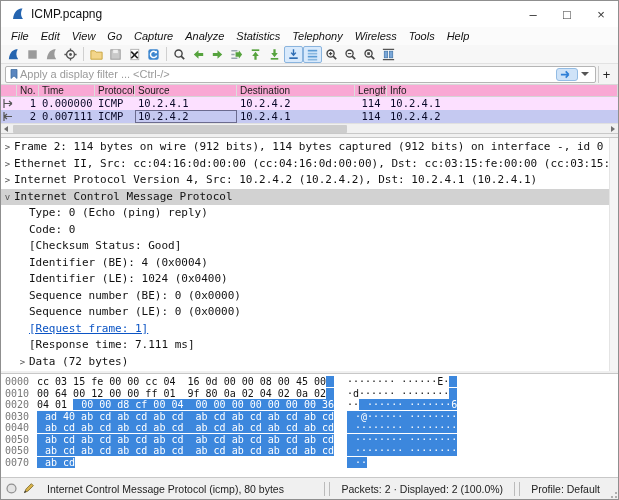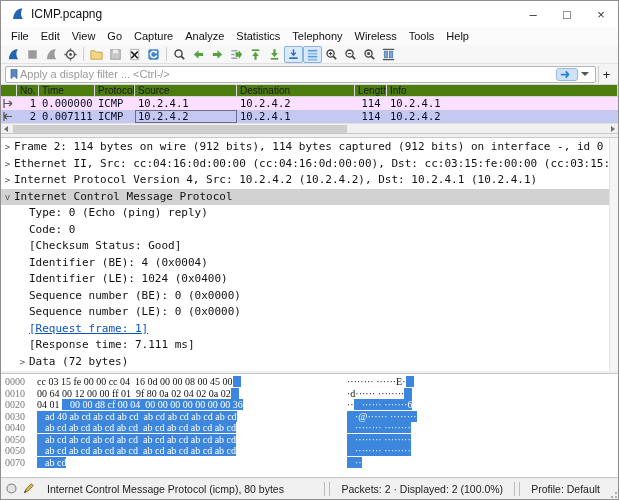--- a/index.html
+++ b/index.html
@@ -6,41 +6,41 @@
   html,body { width:619px; height:500px; background:#e8e8e8; font-family:"Liberation Sans",sans-serif; }
   .window { width:619px; height:500px; border:1px solid #8f8f8f; background:#ffffff; display:flex; flex-direction:column; overflow:hidden; }
 
   
   .titlebar { height:26px; background:#ffffff; display:flex; align-items:center; flex:0 0 auto; }
   .app-icon { width:18px; height:16px; margin:0 4px 0 8px; }
   .title-text { font-size:12px; color:#111; flex:1; }
   .winbtn { width:34px; height:26px; display:flex; align-items:center; justify-content:center; font-size:13px; color:#333; }
 
   
-  .menubar { height:18px; display:flex; align-items:center; padding-left:4px; background:#fbfbfb; flex:0 0 auto; }
+  .menubar { height:18px; display:flex; align-items:center; padding-left:4px; background:#fbfbfb; flex:0 0 auto;font-style:italic; }
   .menu-item { font-size:11px; color:#111; padding:2px 6px; }
 
   
   .toolbar { height:19px; display:flex; align-items:center; padding-left:3px; background:#f7f7f7; border-bottom:1px solid #e2e2e2; flex:0 0 auto; }
   .tbtn { width:19px; height:17px; display:flex; align-items:center; justify-content:center; border:1px solid transparent; }
   .tbtn.pressed { background:#d9eafc; border:1px solid #8ab4de; border-radius:2px; }
   .tsep { width:1px; height:14px; background:#d0d0d0; margin:0 3px; }
 
   
   .filterbar { height:21px; background:#f4f4f4; display:flex; align-items:center; padding:2px 4px; border-bottom:1px solid #d8d8d8; flex:0 0 auto; }
   .filter-box { flex:1; height:17px; background:#fff; border:1px solid #b5b5b5; border-radius:2px; display:flex; align-items:center; padding:0 2px; }
   .filter-input { flex:1; border:none; outline:none; font-size:11px; color:#333; font-family:"Liberation Sans",sans-serif; background:transparent; }
   .filter-input::placeholder { color:#9a9a9a; }
   .apply-btn { width:22px; height:13px; background:#cfe3f8; border:1px solid #93bce4; border-radius:3px; display:flex; align-items:center; justify-content:center; margin-right:3px; }
   .caret-down { width:0; height:0; border-left:4px solid transparent; border-right:4px solid transparent; border-top:4px solid #555; margin-right:4px; }
   .plus-btn { width:16px; height:17px; border-left:1px solid #cccccc; display:flex; align-items:center; justify-content:center; font-size:13px; color:#222; margin-left:2px; }
 
   
   .packet-list { flex:0 0 auto; border-bottom:1px solid #c8c8c8; }
-  .pl-header { height:12px; display:flex; background:#4d7c0f; border-bottom:1px solid #d4d4d4; font-size:10px; color:#1a1a1a; }
+  .pl-header { height:12px; display:flex; background:#f9a8d4; border-bottom:1px solid #d4d4d4; font-size:10px; color:#1a1a1a; }
   .pl-header > div { border-right:1px solid #dcdcdc; padding:0 3px; overflow:hidden; line-height:12px; }
   .pl-row { height:13px; display:flex; font-family:"DejaVu Sans Mono",monospace; font-size:10.5px; line-height:13px; color:#0a0a28; }
   .pl-row > div { padding:0 3px; overflow:hidden; white-space:nowrap; }
   .c-dir {width:16px; flex:0 0 auto; padding:0 !important;}
   .c-no {width:22px; flex:0 0 auto; text-align:right;}
   .c-time {width:56px; flex:0 0 auto;}
   .c-proto {width:40px; flex:0 0 auto;}
   .c-src {width:102px; flex:0 0 auto;}
   .c-dst {width:118px; flex:0 0 auto;}
   .c-len {width:32px; flex:0 0 auto; text-align:center;}
@@ -63,21 +63,21 @@
   .detail-pane { height:233px; background:#fff; overflow:hidden; font-family:"DejaVu Sans Mono",monospace; font-size:11px; color:#111; flex:0 0 auto; position:relative; padding-top:1px; }
   .dline { display:flex; line-height:16.5px; white-space:pre; }
   .dline .exp { width:13px; flex:0 0 auto; text-align:center; color:#555; font-size:9px; }
   .dline.lvl1 { padding-left:15px; }
   .dline.selected { background:#d2d2d2; }
   .dline .dtext.link { color:#0b54c4; text-decoration:underline; }
   .vtrack { position:absolute; right:0; top:0; bottom:0; width:9px; background:#f5f5f5; border-left:1px solid #e4e4e4; }
 
   
   .hex-pane { flex:1; background:#fff; overflow:hidden; font-family:"DejaVu Sans Mono",monospace; font-size:10px; padding:2px 0 0 4px; position:relative; }
-  .hexrow { display:flex; line-height:11.5px; white-space:pre;font-family:Liberation Serif, serif; }
+  .hexrow { display:flex; line-height:11.5px; white-space:pre; }
   .off { color:#777; width:32px; flex:0 0 auto; }
   .hexcol { width:296px; flex:0 0 auto; color:#111; }
   .asccol { margin-left:14px; color:#111; }
   .sel { background:#3c87dd; color:#ffffff;padding-left:8px; }
 
   
   .statusbar { height:22px; background:#f0f0f0; border-top:1px solid #c8c8c8; display:flex; align-items:center; font-size:10.5px; color:#222; flex:0 0 auto; }
   .sb-icons { display:flex; align-items:center; padding:0 4px; gap:4px; }
   .sb-left { flex:1; padding-left:8px; }
   .sb-sep { width:1px; height:14px; background:#bbbbbb; margin:0 1px; }

